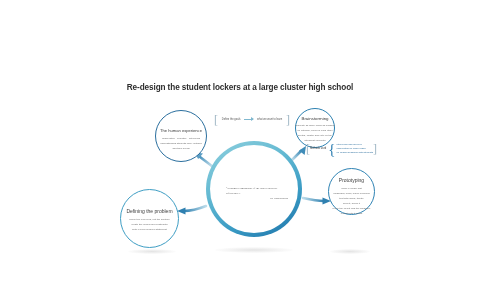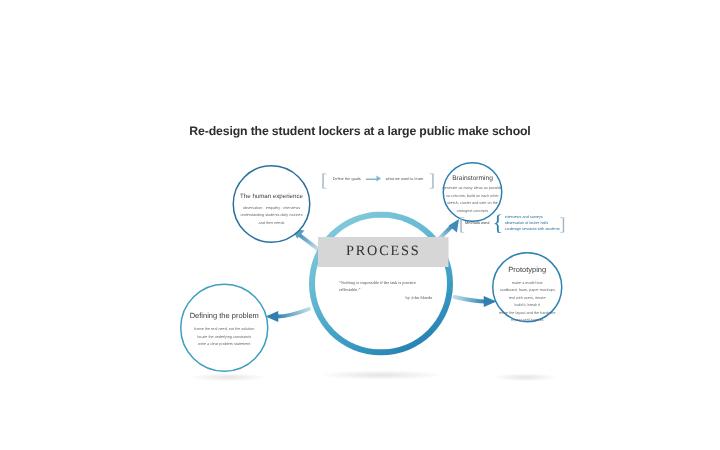--- a/index.html
+++ b/index.html
@@ -234,21 +234,21 @@
 </style>
 </head>
 <body>
 
 <div id="canvas">
 
   <div class="ground-shadow shadow-left"></div>
   <div class="ground-shadow shadow-mid"></div>
   <div class="ground-shadow shadow-right"></div>
 
-  <div class="title">Re-design the student lockers at a large public make school</div>
+  <div class="title">Re-design the student lockers at a large cluster high school</div>
 
   <svg class="arrow-svg" viewBox="0 0 480 300">
     <defs>
       <linearGradient id="agA" x1="0" y1="0" x2="1" y2="0">
         <stop offset="0%" stop-color="#bcdcea"></stop>
         <stop offset="100%" stop-color="#2f80b0"></stop>
       </linearGradient>
       <linearGradient id="agB" x1="1" y1="0" x2="0" y2="0">
         <stop offset="0%" stop-color="#bcdcea"></stop>
         <stop offset="100%" stop-color="#2f80b0"></stop>
@@ -278,23 +278,20 @@
       <path d="M194,152 l9,1.6 l-4.8,5.4 Z" fill="#5b9dc4"></path>
     </g>
 
     <g>
       <path d="M291,161 C295,157 298,154 301,151" stroke="url(#agD)" stroke-width="2.6" fill="none" stroke-linecap="round"></path>
       <path d="M306,146 l-1.4,9 l-5.5,-4.6 Z" fill="#3f8cb8"></path>
     </g>
   </svg>
 
   <div class="process-ring"></div>
-  <div class="process-band">
-    <span>PROCESS</span>
-  </div>
   <div class="process-quote">
     <span>“Nothing is impossible if the task is practice reflectable.”</span>
     <span class="attrib">by John Maeda</span>
   </div>
 
   <div class="bubble bubble-human">
     <div class="b-title">The human experience</div>
     <div class="b-lines">
       <div class="ln">observation · empathy · interviews</div>
       <div class="ln">understanding students daily routines</div>

